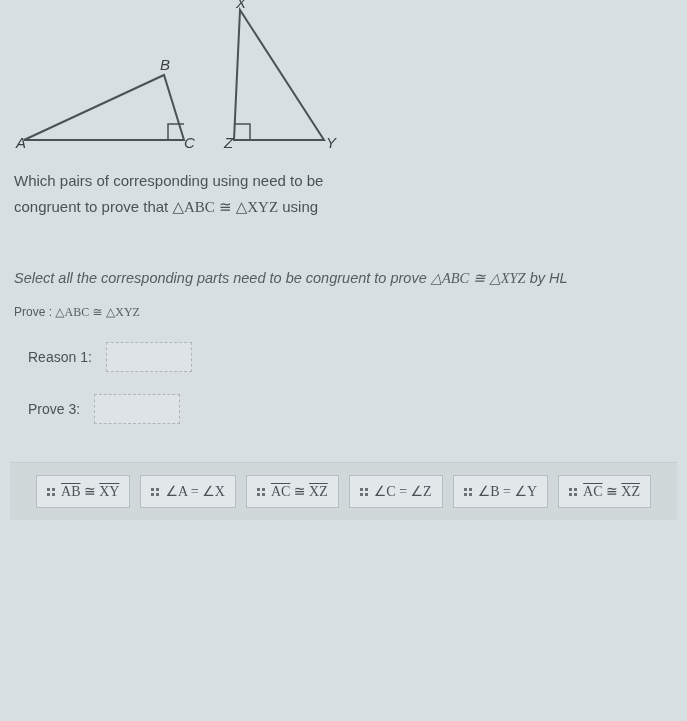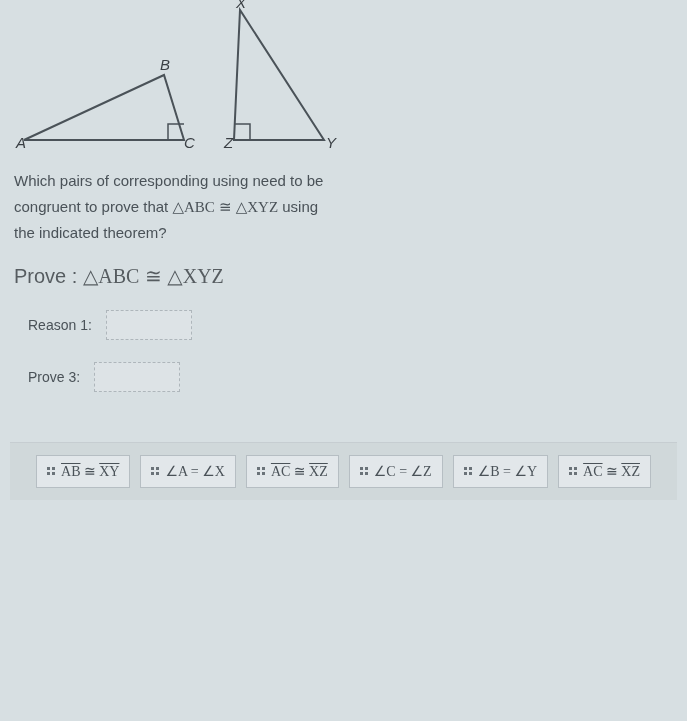--- a/index.html
+++ b/index.html
@@ -28,37 +28,37 @@
     font-style: italic;
     color: #3a3f44;
   }
   .question { margin: 8px 4px 4px 4px; line-height: 1.7; }
   .instruction {
     margin: 50px 4px 10px 4px;
     font-style: italic;
     color: #565c60;
     font-size: 14.5px;
   }
-  .prove-line { margin: 18px 4px 12px 4px; color: #565c60; font-size: 20px; }
+  .prove-line { margin: 18px 4px 12px 4px; color: #565c60; font-size: 12px; }
   .reason-row {
     display: flex;
     align-items: center;
     margin: 22px 18px;
     gap: 14px;
     color: #4a5258;
     font-size: 14px;
   }
   .dropzone {
     width: 86px;
     height: 30px;
     border: 1.5px dashed #aeb6bb;
     background: rgba(255,255,255,0.15);
   }
   .tile-bar {
-    margin-top: 50px;
+    margin-top: 38px;
     padding: 12px 8px;
     display: flex;
     flex-wrap: wrap;
     gap: 10px;
     justify-content: center;
     background: rgba(0,0,0,0.03);
     border-top: 1px solid #c6cdd1;
   }
   .tile {
     border: 1px solid #b6bec3;
@@ -104,23 +104,25 @@
     <div class="vlabel" style="left:222px; top:-6px;">X</div>
     <div class="vlabel" style="left:312px; top:134px;">Y</div>
     <div class="vlabel" style="left:210px; top:134px;">Z</div>
   </div>
 
   <div class="question">
     <div>Which pairs of corresponding using need to be</div>
     <div>
       <span>congruent to prove that </span><span class="math">△ABC</span><span> ≅ </span><span class="math">△XYZ</span><span> using</span>
     </div>
-    <div>the indicated theorem?</div>
-  </div>
-
+  </div>
+
+  <div class="instruction">
+    <span>Select all the corresponding parts need to be congruent to prove </span><span class="math">△ABC</span><span> ≅ </span><span class="math">△XYZ</span><span> by HL</span>
+  </div>
 
   <div class="prove-line">
     <span>Prove : </span><span class="math">△ABC</span><span> ≅ </span><span class="math">△XYZ</span>
   </div>
 
   <div class="reason-row">
     <span>Reason 1:</span>
     <div class="dropzone"></div>
   </div>
   <div class="reason-row">

